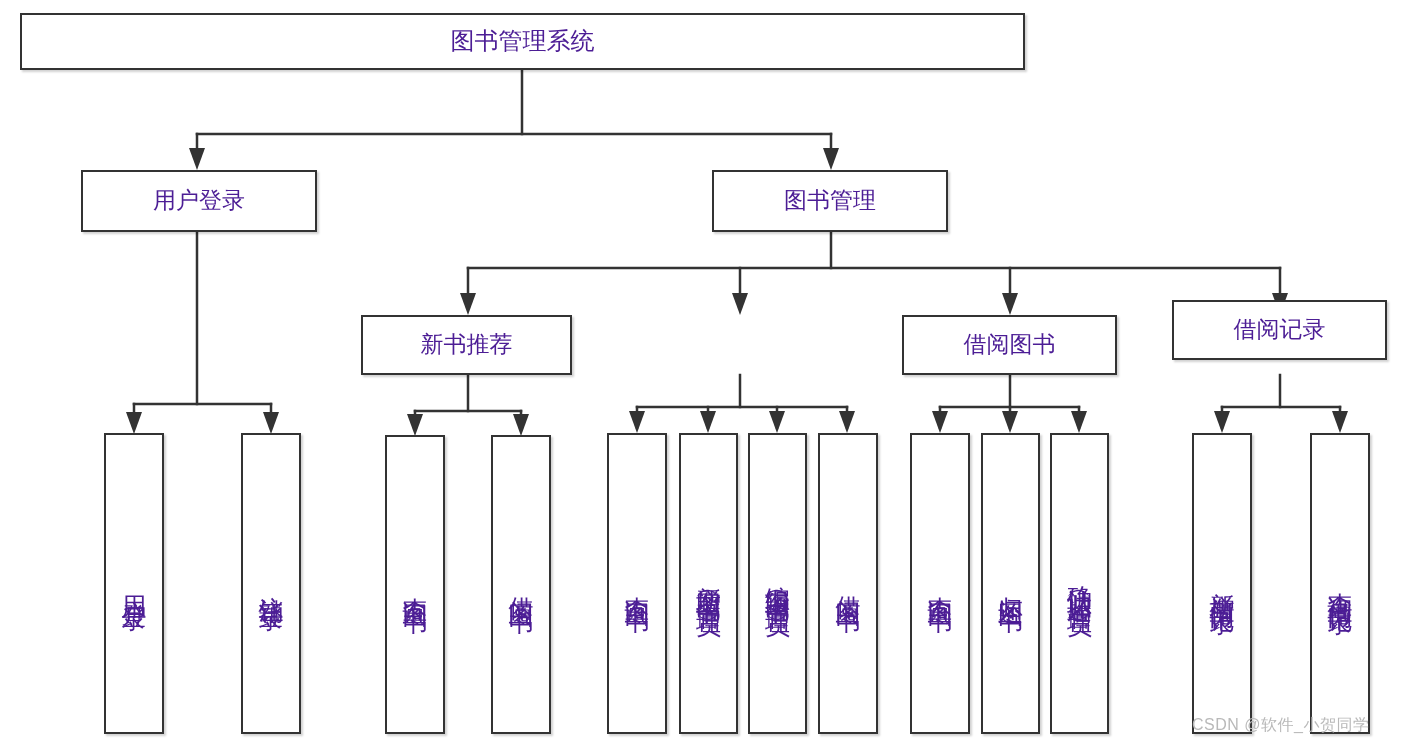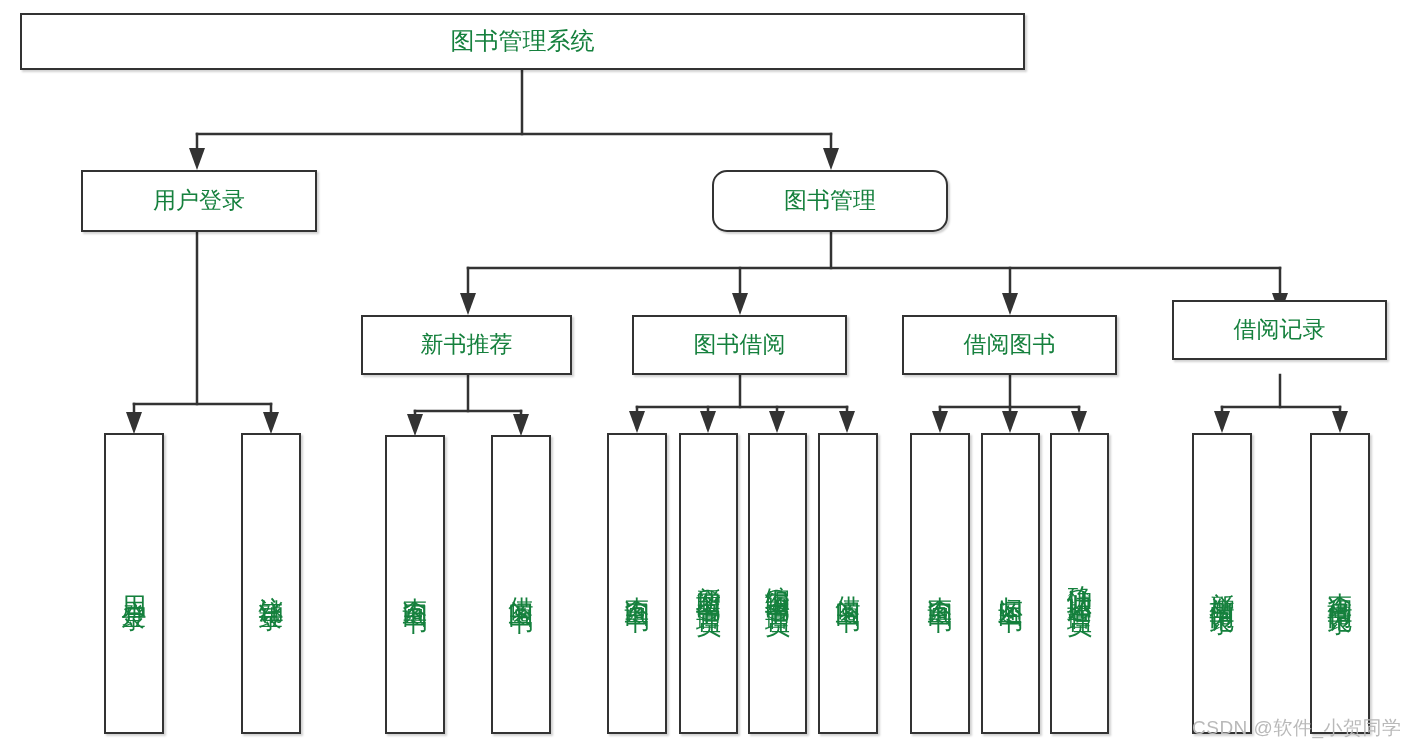--- a/index.html
+++ b/index.html
@@ -29,21 +29,21 @@
     position: absolute;
     box-sizing: border-box;
     background: #ffffff;
     border: 2px solid #333333;
     box-shadow: 2px 2px 2px rgba(0,0,0,0.18);
     display: flex;
     align-items: center;
     justify-content: center;
   }
   .node-label {
-    color: #15803d;
+    color: #4c1d95;
     line-height: 1.12;
     text-align: center;
     white-space: nowrap;
   }
   .node.horiz .node-label {
     font-size: 23px;
   }
   .node.root .node-label {
     font-size: 24px;
   }
@@ -54,21 +54,21 @@
   .node.vert .node-label {
     writing-mode: vertical-rl;
     text-orientation: upright;
     font-size: 25px;
     letter-spacing: 4px;
     line-height: 1;
   }
   .watermark {
     position: absolute;
     color: #b9b9b9;
-    font-size: 19px;
+    font-size: 16px;
     white-space: nowrap;
     letter-spacing: 0.5px;
   }
 </style>
 </head>
 <body>
 
 <div id="canvas">
 
   <svg class="connectors" viewBox="0 0 1405 747">
@@ -151,31 +151,28 @@
   </svg>
 
   <div class="node root horiz" style="left:20px; top:13px; width:1005px; height:57px;">
     <span class="node-label">图书管理系统</span>
   </div>
 
   <div class="node horiz" style="left:81px; top:170px; width:236px; height:62px;">
     <span class="node-label">用户登录</span>
   </div>
 
-  <div class="node horiz" style="left:712px; top:170px; width:236px; height:62px;border-radius:15px;">
+  <div class="node horiz" style="left:712px; top:170px; width:236px; height:62px;">
     <span class="node-label">图书管理</span>
   </div>
 
   <div class="node horiz" style="left:361px; top:315px; width:211px; height:60px;">
     <span class="node-label">新书推荐</span>
   </div>
 
-  <div class="node horiz" style="left:632px; top:315px; width:215px; height:60px;">
-    <span class="node-label">图书借阅</span>
-  </div>
 
   <div class="node horiz" style="left:902px; top:315px; width:215px; height:60px;">
     <span class="node-label">借阅图书</span>
   </div>
 
   <div class="node horiz" style="left:1172px; top:300px; width:215px; height:60px;">
     <span class="node-label">借阅记录</span>
   </div>
 
   <div class="node vert" style="left:104px; top:433px; width:60px; height:301px;">

